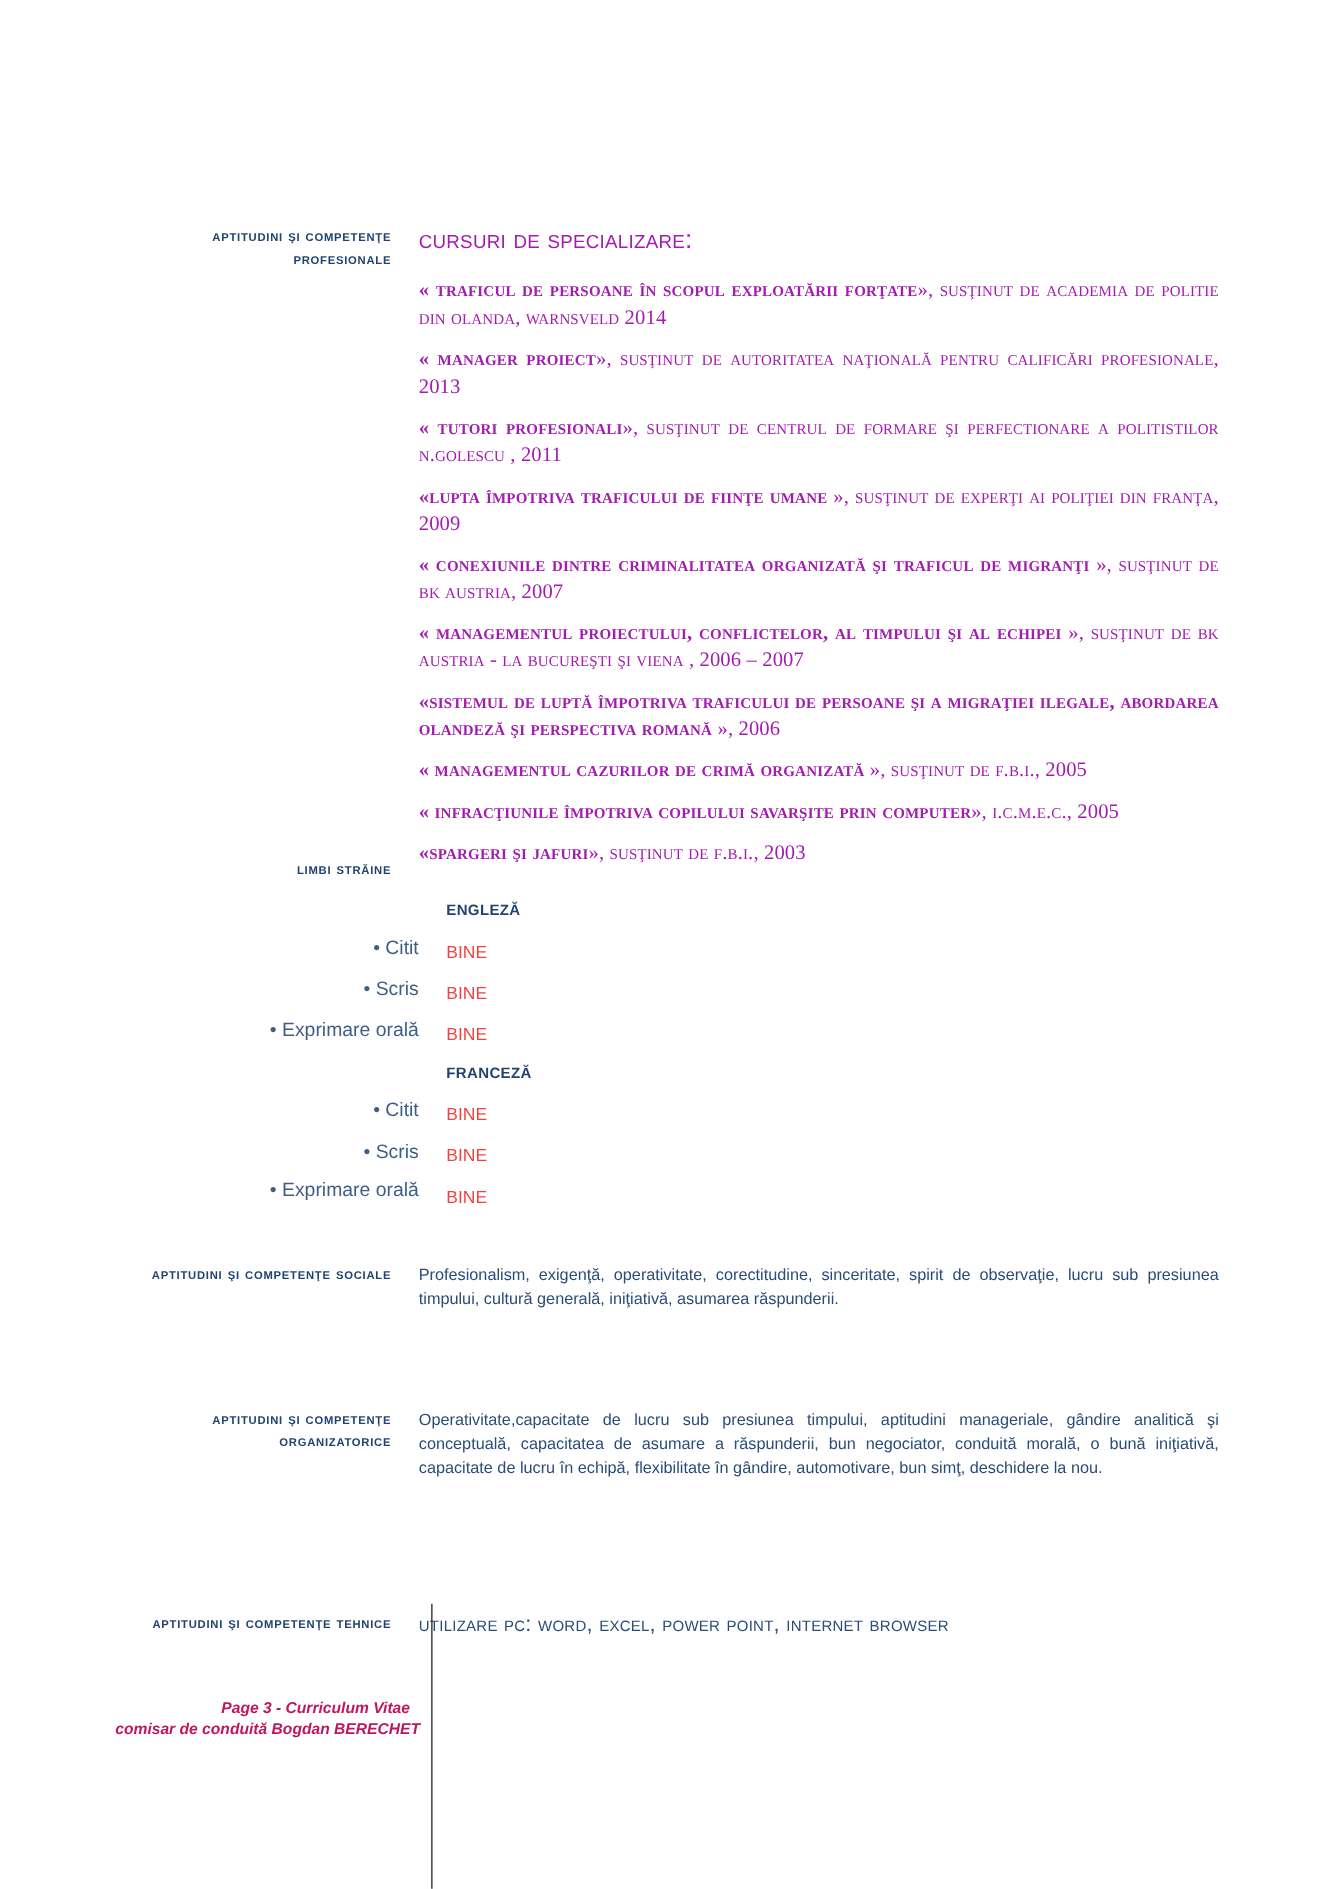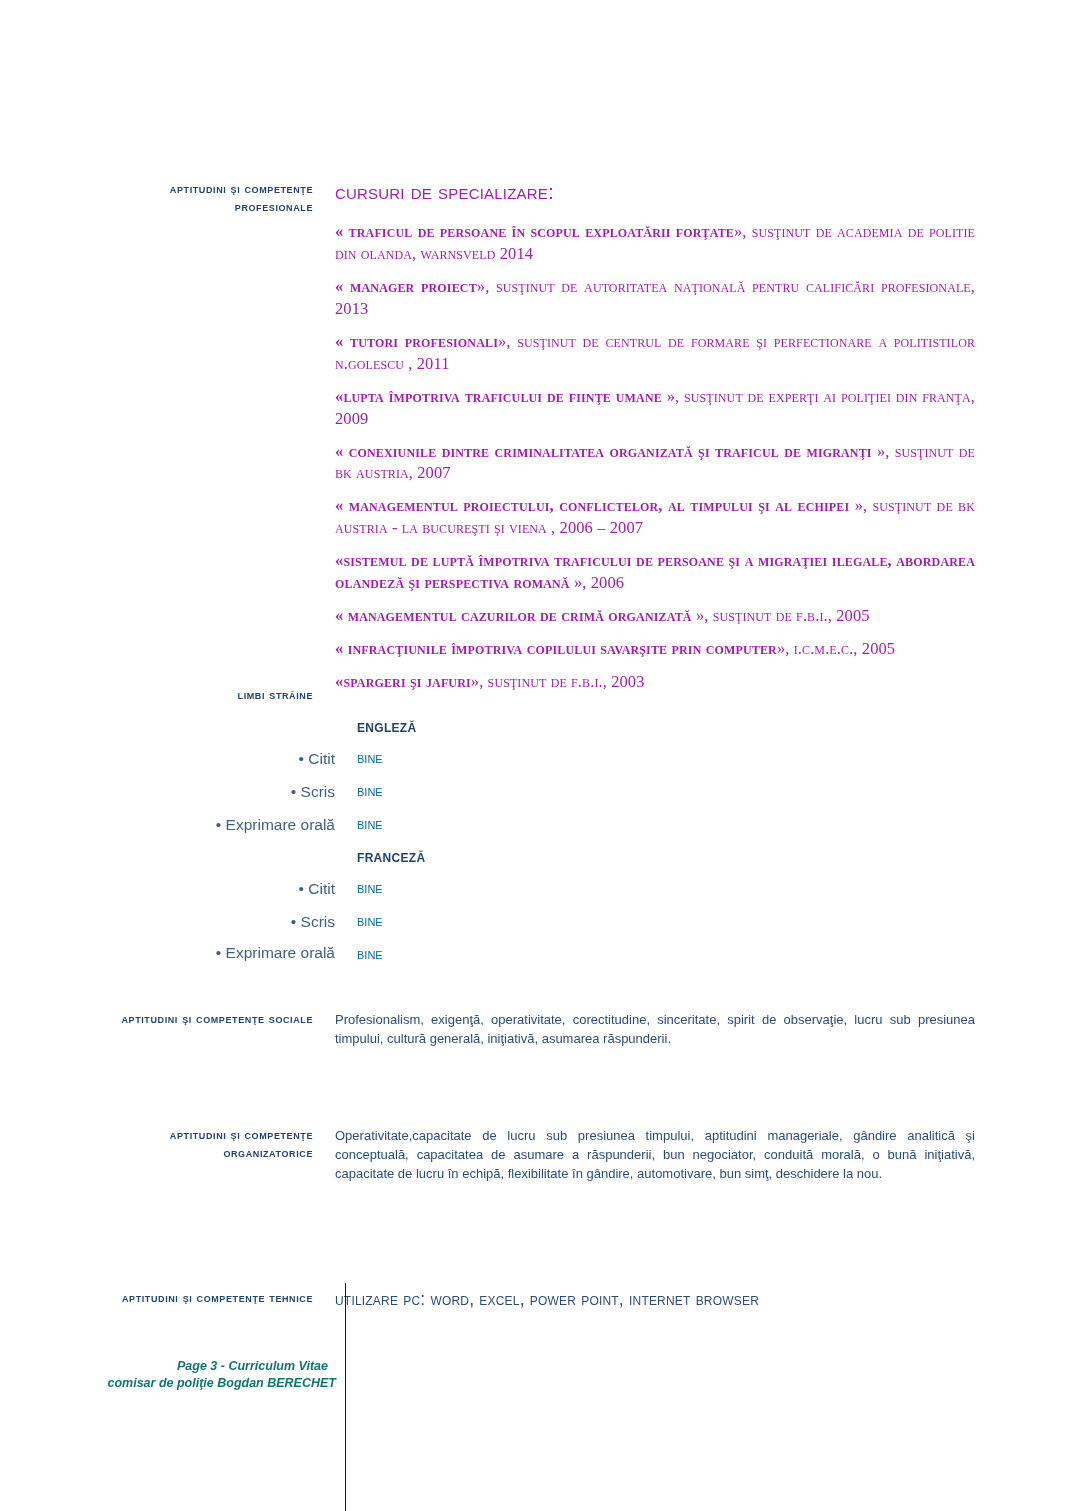--- a/index.html
+++ b/index.html
@@ -81,22 +81,22 @@
     font-variant: small-caps;
     text-transform: lowercase;
     font-weight: bold;
     font-size: 17px;
     color: #22436f;
     letter-spacing: 0.3px;
   }
   .lang-level {
     font-variant: small-caps;
     text-transform: lowercase;
-    font-size: 16px;
-    color: #0369a1;
+    font-size: 20px;
+    color: #ef4444;
   }
   .skill-item {
     font-size: 15.5px;
     text-align: right;
     color: #3f5e87;
     line-height: 1;
   }
 
   .para {
     font-size: 13px;
@@ -126,21 +126,21 @@
   
   .footer {
     position: absolute;
     left: 0;
     top: 1358px;
     width: 336px;
     font-style: italic;
     font-weight: bold;
     font-size: 12.5px;
     line-height: 1.32;
-    color: #0f766e;
+    color: #be185d;
   }
   .footer .f1 { text-align: right; padding-right: 8px; }
   .footer .f2 { text-align: right; padding-right: 0px; }
 </style>
 </head>
 <body>
 
 <div class="page">
 
   <div class="row" style="top:180px; left:110px;">
@@ -219,16 +219,16 @@
 
   <div class="row" style="top:1126px; left:110px;">
     <div class="label-col section-label">Aptitudini şi competenţe organizatorice</div>
     <div class="content-col para">Operativitate,capacitate de lucru sub presiunea timpului, aptitudini manageriale, gândire analitică şi conceptuală, capacitatea de asumare a răspunderii, bun negociator, conduită morală, o bună iniţiativă, capacitate de lucru în echipă, flexibilitate în gândire, automotivare, bun simţ, deschidere la nou.</div>
   </div>
 
   <div class="divider"></div>
 
   <div class="footer">
     <div class="f1">Page 3 - Curriculum Vitae</div>
-    <div class="f2">comisar de poliţie Bogdan  BERECHET</div>
+    <div class="f2">comisar de conduită Bogdan  BERECHET</div>
   </div>
 
 </div>
 
 </body></html>

